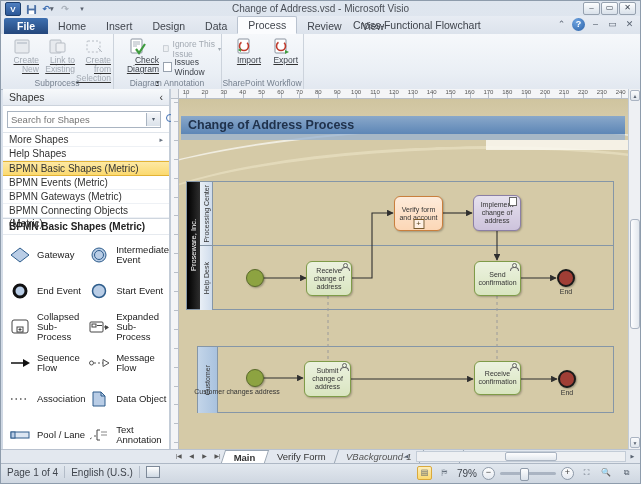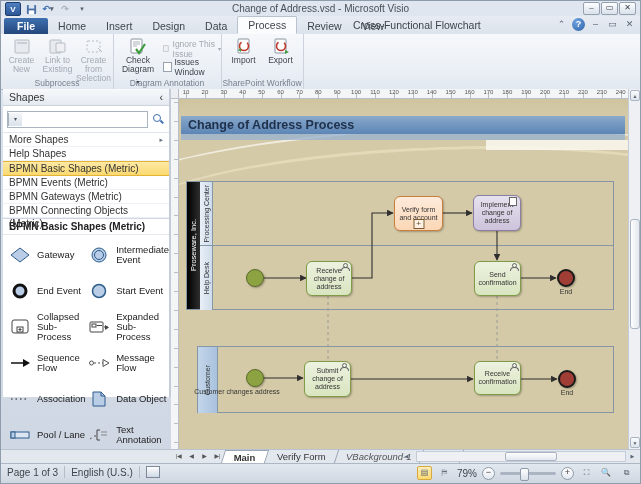--- a/index.html
+++ b/index.html
@@ -24,32 +24,32 @@
   .rtab.active{background:#fbfcfe;border:1px solid #b9c2cf;border-bottom:1px solid #fbfcfe;border-radius:2px 2px 0 0;}
   .rtab.file{background:linear-gradient(#3e70b0,#24477c);color:#fff;border-radius:2px 2px 0 0;padding:2px 13px;font-weight:bold;}
   #ctx-tab{position:absolute;left:352px;top:3px;font-size:10.5px;color:#3f444c;}
   #tabrow-icons{position:absolute;right:4px;top:2px;display:flex;gap:4px;align-items:center;}
   .tr-icon{width:13px;height:13px;font-size:9px;line-height:13px;text-align:center;color:#5a6472;}
   .help{background:radial-gradient(circle at 35% 30%,#6da3e0,#2c62a8);border-radius:50%;color:#fff;font-weight:bold;font-size:9px;}
   
   #ribbon{position:absolute;left:0;top:33px;right:0;height:55px;background:linear-gradient(#f6f8fb,#eaeff5 70%,#e2e8f0);border-bottom:1px solid #aeb8c5;}
   .rgroup{position:absolute;top:0;bottom:0;border-right:1px solid #ccd3dc;}
   .rgroup-label{position:absolute;left:0;right:0;bottom:1px;text-align:center;font-size:8.5px;color:#76818f;}
-  .bigbtn{position:absolute;top:3px;width:35px;height:41px;text-align:center;border-radius:2px;}
+  .bigbtn{position:absolute;top:3px;width:35px;height:41px;text-align:right;border-radius:2px;text-decoration:underline;}
   .bigbtn .bicon{display:block;margin:1px auto 0;width:20px;height:18px;}
   .bigbtn .blabel{display:block;font-size:8.5px;line-height:9px;color:#3f444c;}
   .bigbtn.disabled .blabel{color:#a2a9b2;}
   .smallbtn{position:absolute;height:13px;display:flex;align-items:center;gap:3px;font-size:8.5px;color:#3f444c;}
   .smallbtn.disabled{color:#a2a9b2;}
   .drop{font-size:6px;color:inherit;}
   .chk{width:8px;height:8px;border:1px solid #98a2ae;background:#fff;}
   
   #main{position:absolute;left:0;top:88px;width:641px;height:360px;}
   
-  #shapes-panel{position:absolute;left:2px;top:0;width:168px;height:308px;background:#fff;border-right:2px solid #c3ccd7;box-sizing:border-box;}
+  #shapes-panel{position:absolute;left:2px;top:0;width:168px;height:360px;background:#fff;border-right:2px solid #c3ccd7;box-sizing:border-box;}
   .panel-hdr{height:16px;background:linear-gradient(#f7f9fb,#e5eaf1);border-bottom:1px solid #ccd3dc;
     font-size:10.5px;color:#333;display:flex;align-items:center;padding:0 6px;justify-content:space-between;}
   #search-row{height:22px;display:flex;align-items:center;padding:2px 4px;gap:3px;border-bottom:1px solid #e0e5eb;}
   #search-box{flex:1;display:flex;border:1px solid #a9b4c1;background:#fff;height:15px;align-items:center;}
   #search-box input{flex:1;border:none;outline:none;font-size:9.5px;padding:0 3px;color:#777;font-family:"Liberation Sans",sans-serif;background:transparent;}
   .combo-drop{width:13px;height:13px;background:linear-gradient(#f4f6f9,#dbe2ea);border-left:1px solid #a9b4c1;font-size:6px;text-align:center;line-height:13px;color:#4a5564;}
   .search-glass{width:14px;height:14px;position:relative;}
   .search-glass::before{content:"";position:absolute;left:2px;top:2px;width:6px;height:6px;border:1.5px solid #3f6fb4;border-radius:50%;}
   .search-glass::after{content:"";position:absolute;left:9px;top:9px;width:4px;height:1.5px;background:#3f6fb4;transform:rotate(45deg);}
   .panel-row{height:13px;display:flex;align-items:center;justify-content:space-between;padding:0 6px;font-size:10px;color:#333;border-bottom:1px solid #eef1f5;}
@@ -259,20 +259,21 @@
 
   <div id="main">
 
     <div id="shapes-panel">
       <div class="panel-hdr">
         <span>Shapes</span>
         <span class="arr">‹</span>
       </div>
       <div id="search-row">
         <div id="search-box">
+          <input type="text" placeholder="Search for Shapes" style="">
           <div class="combo-drop">▾</div>
         </div>
         <div class="search-glass"></div>
       </div>
       <div class="panel-row">
         <span>More Shapes</span>
         <span class="arr">▸</span>
       </div>
       <div class="panel-row">
         <span>Help Shapes</span>
@@ -548,21 +549,21 @@
       </div>
     <div id="hscroll">
       <div id="hthumb"></div>
     </div>
     <div class="hs-arr" style="right:228px;">◀</div>
     <div class="hs-arr" style="right:2px;">▶</div>
   </div>
 
   <div id="statusbar">
     <div id="status-left">
-      <span>Page 1 of 3</span>
+      <span>Page 1 of 4</span>
       <span class="status-sep"></span>
       <span>English (U.S.)</span>
       <span class="status-sep"></span>
       <span class="macro-icon"></span>
     </div>
     <div id="status-right">
       <div class="st-icon hl">▤</div>
       <div class="st-icon">⛿</div>
       <span>79%</span>
       <div class="zbtn">−</div>

